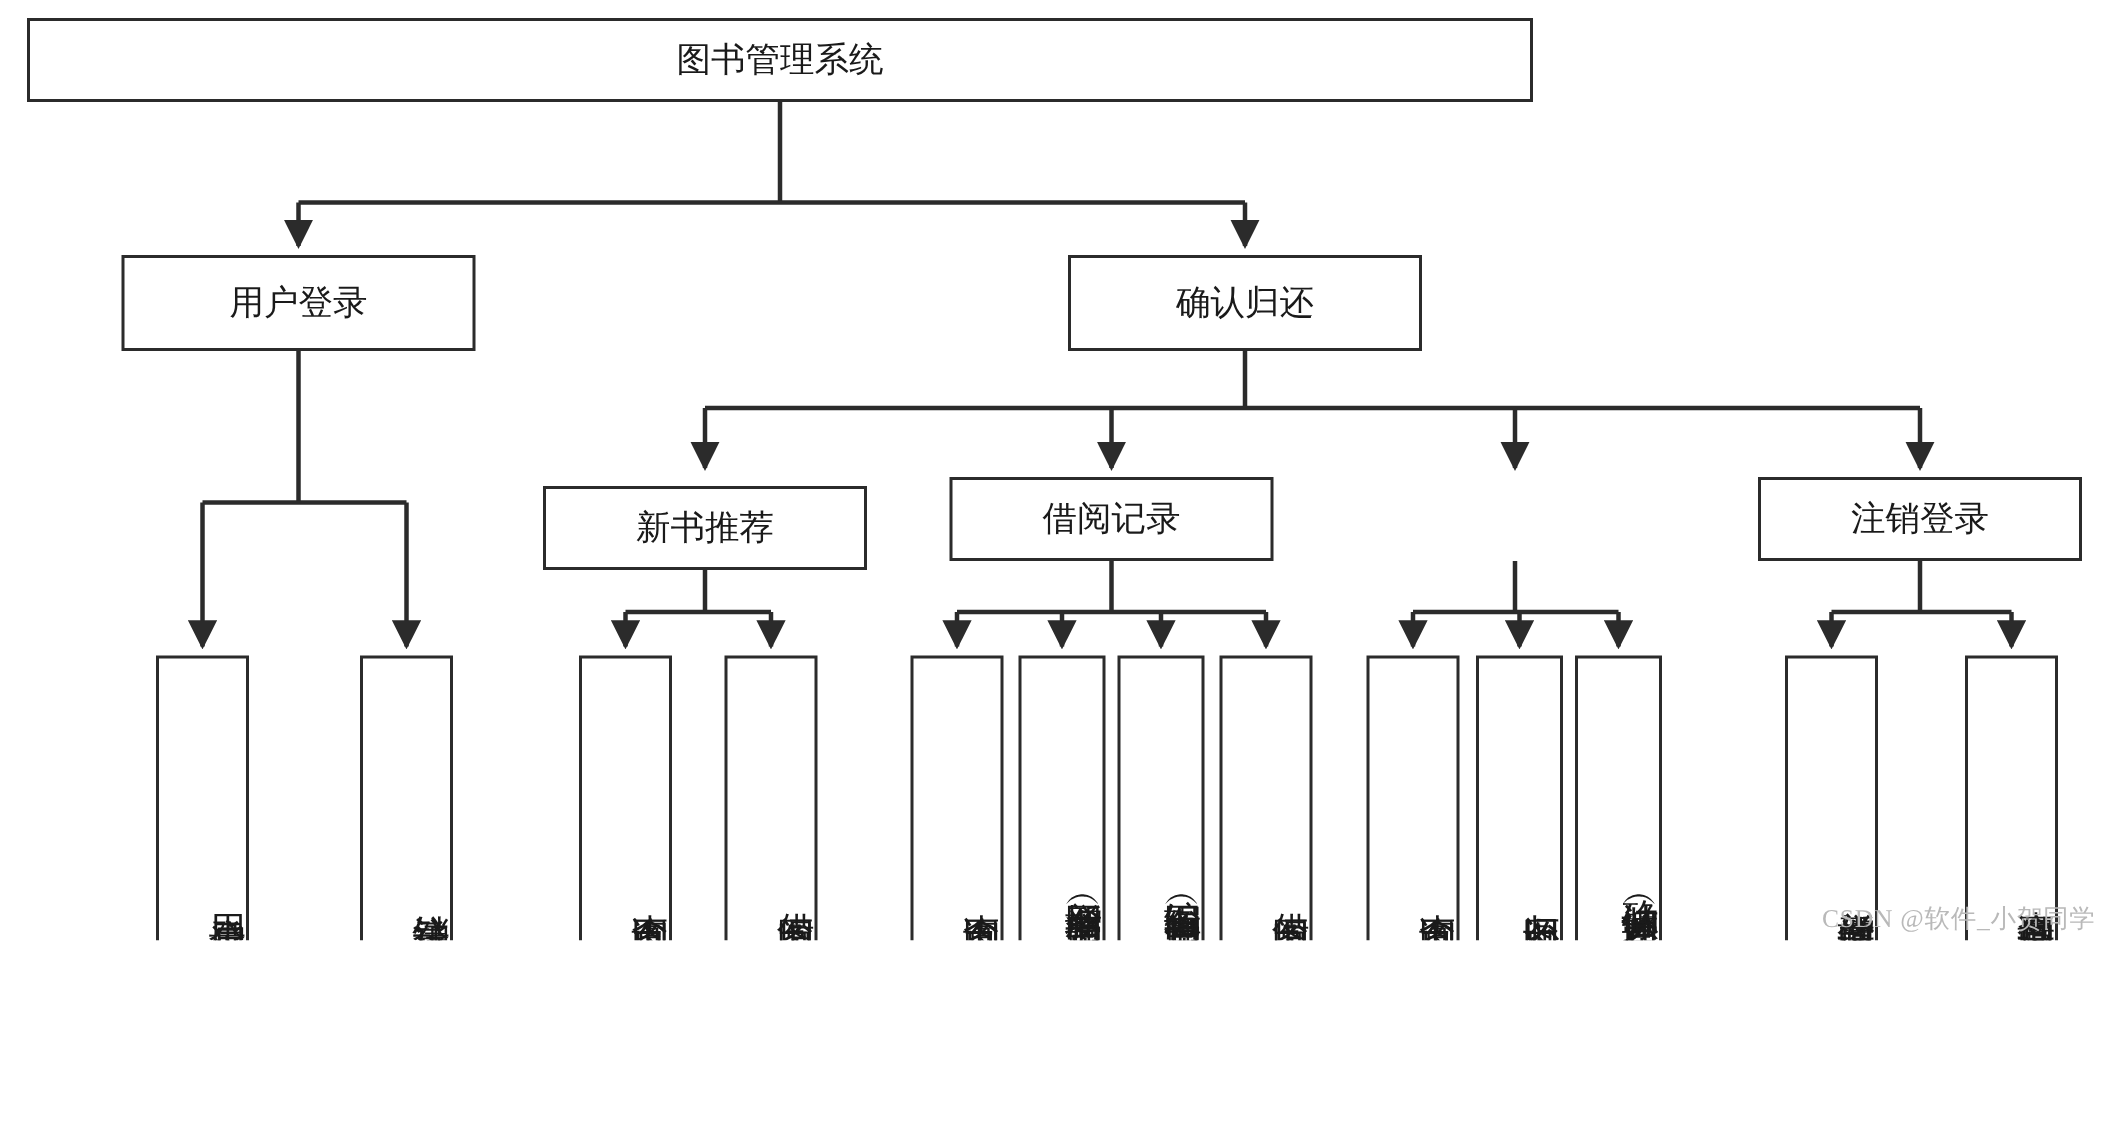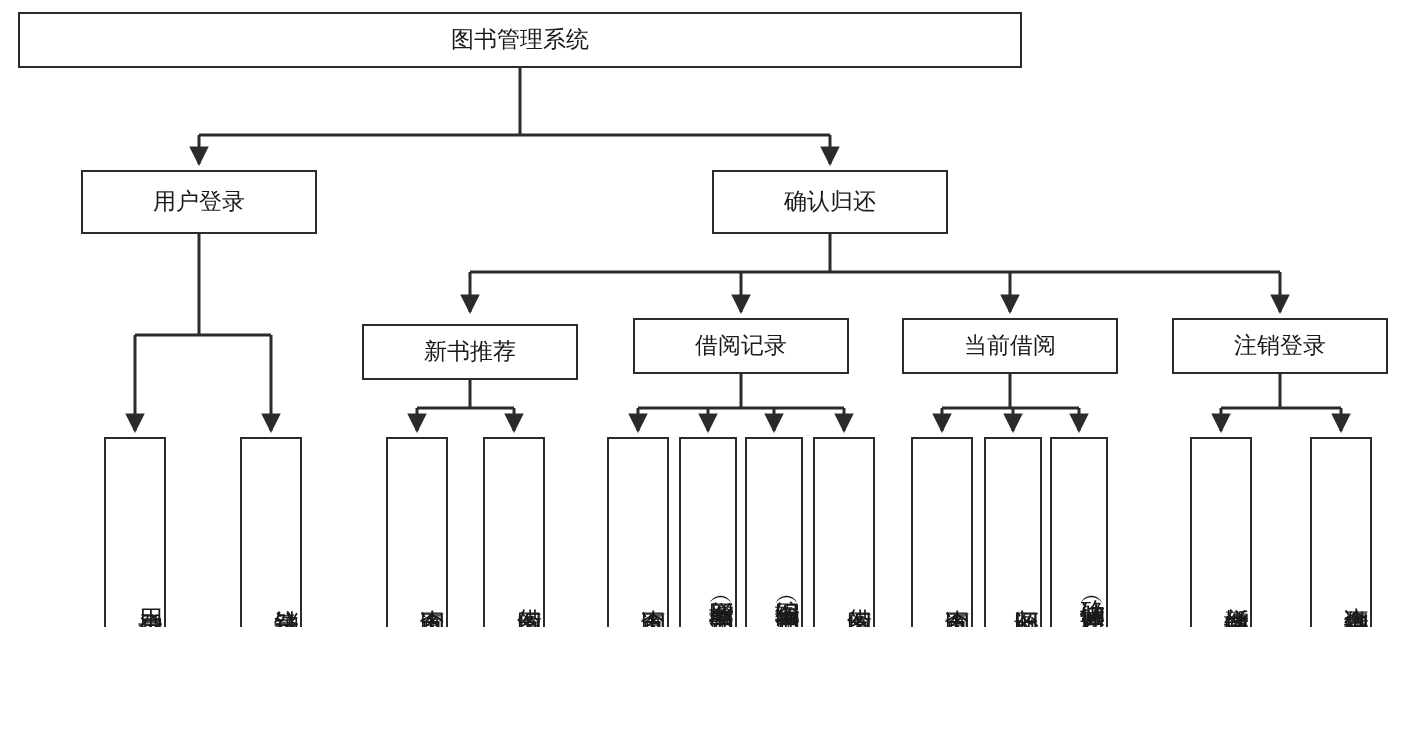--- a/index.html
+++ b/index.html
@@ -117,35 +117,35 @@
     </g>
   </svg>
 
   <div class="node h" style="left:18px; top:12px; width:1004px; height:56px;">图书管理系统</div>
 
   <div class="node h" style="left:81px; top:170px; width:236px; height:64px;">用户登录</div>
   <div class="node h" style="left:712px; top:170px; width:236px; height:64px;">确认归还</div>
 
   <div class="node h" style="left:362px; top:324px; width:216px; height:56px;">新书推荐</div>
   <div class="node h" style="left:633px; top:318px; width:216px; height:56px;">借阅记录</div>
-  <div class="node h" style="left:902px; top:318px; width:216px; height:56px;">当前借阅</div>
   <div class="node h" style="left:1172px; top:318px; width:216px; height:56px;">注销登录</div>
 
   <div class="node v" style="left:104px; top:437px; width:62px; height:297px;">用户登录</div>
   <div class="node v" style="left:240px; top:437px; width:62px; height:297px;">注销登录</div>
 
   <div class="node v" style="left:386px; top:437px; width:62px; height:297px;">查询图书</div>
   <div class="node v" style="left:483px; top:437px; width:62px; height:297px;">借阅图书</div>
 
   <div class="node v" style="left:607px; top:437px; width:62px; height:297px;">查询图书</div>
   <div class="node v tall" style="left:679px; top:437px; width:58px; height:297px;">新增图书（管理员）</div>
   <div class="node v tall" style="left:745px; top:437px; width:58px; height:297px;">编辑图书（管理员）</div>
   <div class="node v" style="left:813px; top:437px; width:62px; height:297px;">借阅图书</div>
 
   <div class="node v" style="left:911px; top:437px; width:62px; height:297px;">查询图书</div>
   <div class="node v" style="left:984px; top:437px; width:58px; height:297px;">归还图书</div>
   <div class="node v tall" style="left:1050px; top:437px; width:58px; height:297px;">确认归还（管理员）</div>
 
   <div class="node v" style="left:1190px; top:437px; width:62px; height:297px;">新增借阅记录</div>
   <div class="node v" style="left:1310px; top:437px; width:62px; height:297px;">查询借阅记录</div>
 
+  <div class="watermark">CSDN @软件_小贺同学</div>
 
 </div>
 
 </body></html>

